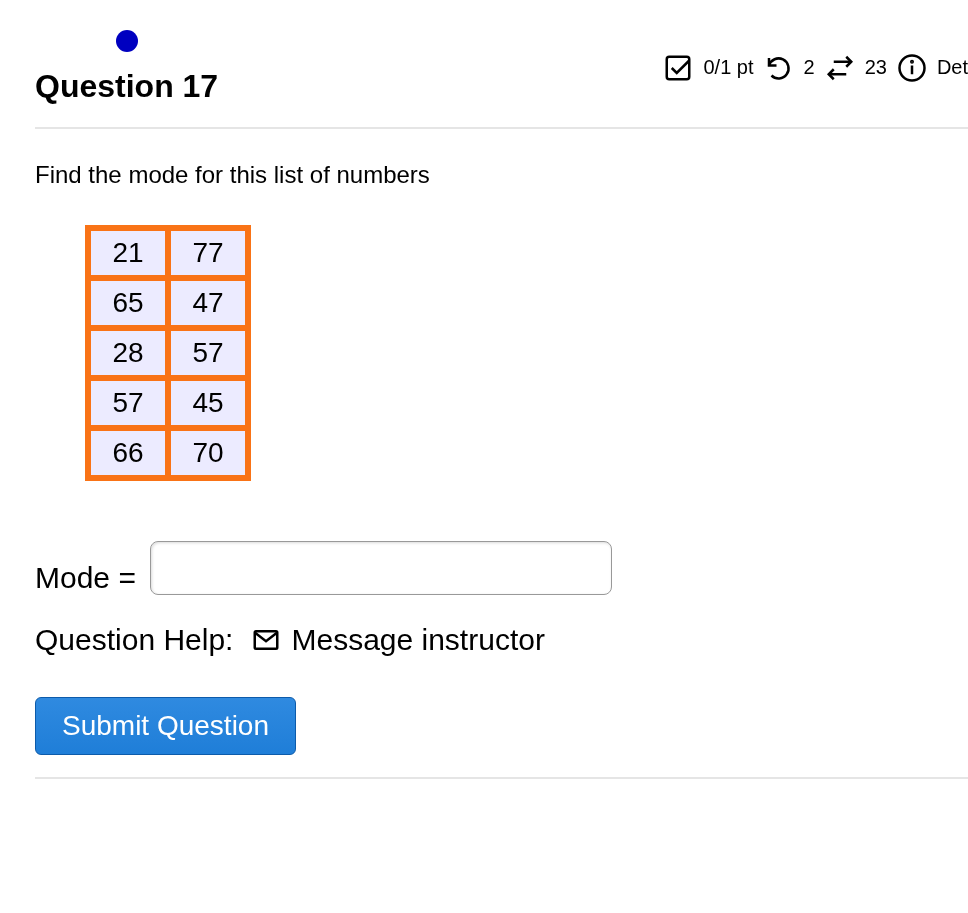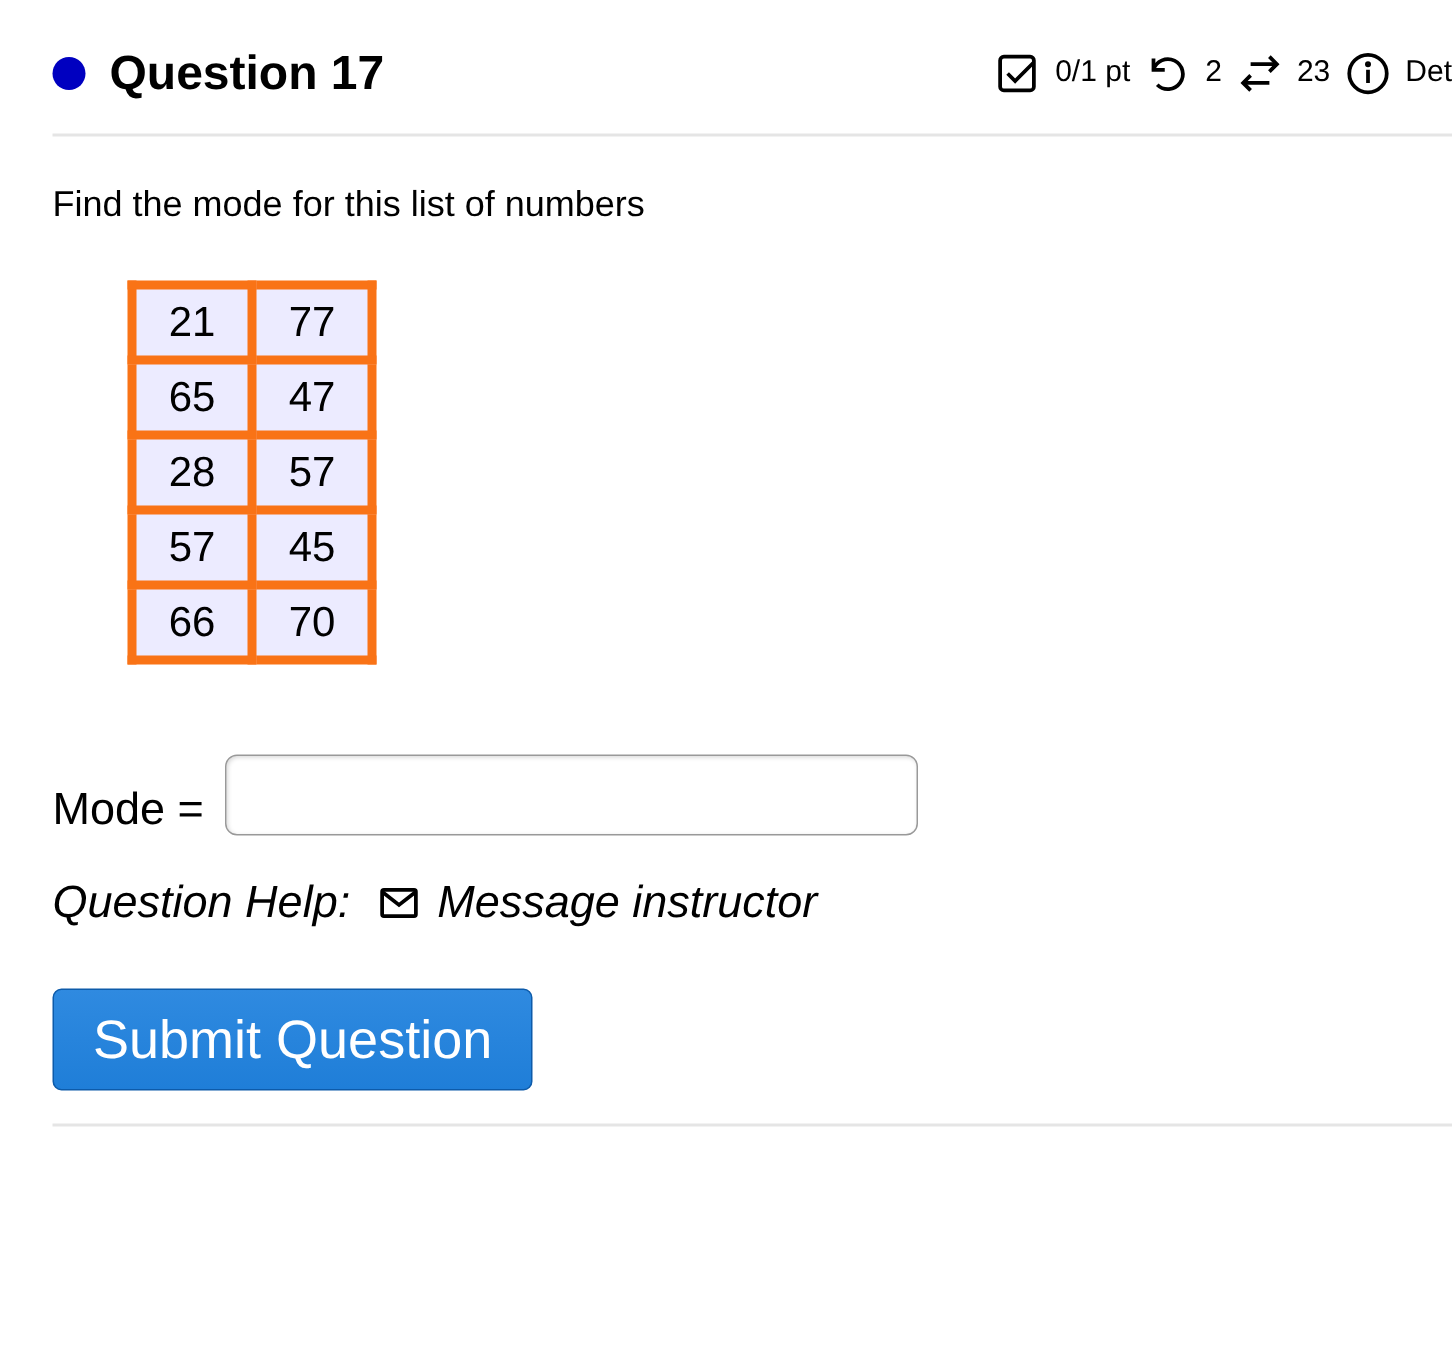--- a/index.html
+++ b/index.html
@@ -14,21 +14,21 @@
     overflow:hidden;
   }
   .header{
     display:flex;
     align-items:center;
     justify-content:space-between;
     padding-bottom:22px;
     border-bottom:2px solid #e5e5e5;
     padding-right:0;
   }
-  .q-left{display:flex;align-items:center;gap:16px;}
+  .q-left{display:flex;align-items:center;gap:16px;flex-direction:column;}
   .bullet{
     width:22px;height:22px;border-radius:50%;
     background:#0000c0;display:inline-block;
   }
   .q-title{font-weight:bold;font-size:32px;}
   .q-right{display:flex;align-items:center;gap:10px;font-size:20px;white-space:nowrap;}
   .q-right svg{width:30px;height:30px;stroke:#000;fill:none;stroke-width:2;}
   .info-icon{width:34px;height:34px;}
   .content{margin-top:32px;}
   .prompt{font-size:24px;margin-bottom:36px;}
@@ -45,28 +45,28 @@
     text-align:center;
     font-size:28px;
   }
   .answer-row{display:flex;align-items:flex-end;gap:14px;font-size:30px;margin-bottom:28px;}
   .answer-input{
     width:440px;height:52px;
     border:1px solid #999;border-radius:8px;
     box-shadow:inset 1px 1px 3px rgba(0,0,0,.15);
     font-size:26px;padding:0 10px;
   }
-  .help-row{font-size:30px;display:flex;align-items:center;gap:18px;margin-bottom:40px;font-style:italic;}
+  .help-row{font-size:30px;display:flex;align-items:center;gap:18px;margin-bottom:40px;}
   .msg-link{color:#000000;text-decoration:none;display:flex;align-items:center;gap:10px;}
   .msg-link svg{width:30px;height:30px;stroke:#000;fill:none;stroke-width:2;}
   .submit-btn{
     background:#1f7ed8;
     background:linear-gradient(#2f8ae0,#1f7ed8);
     color:#fff;border:1px solid #0d5baa;border-radius:6px;
-    font-size:36px;padding:12px 26px;cursor:pointer;
+    font-size:28px;padding:12px 26px;cursor:pointer;
     font-family:inherit;
   }
   .footer-rule{border-top:2px solid #e5e5e5;margin-top:22px;width:100%;}
 </style>
 </head>
 <body>
 
 <div class="header">
   <div class="q-left">
     <span class="bullet"></span>

